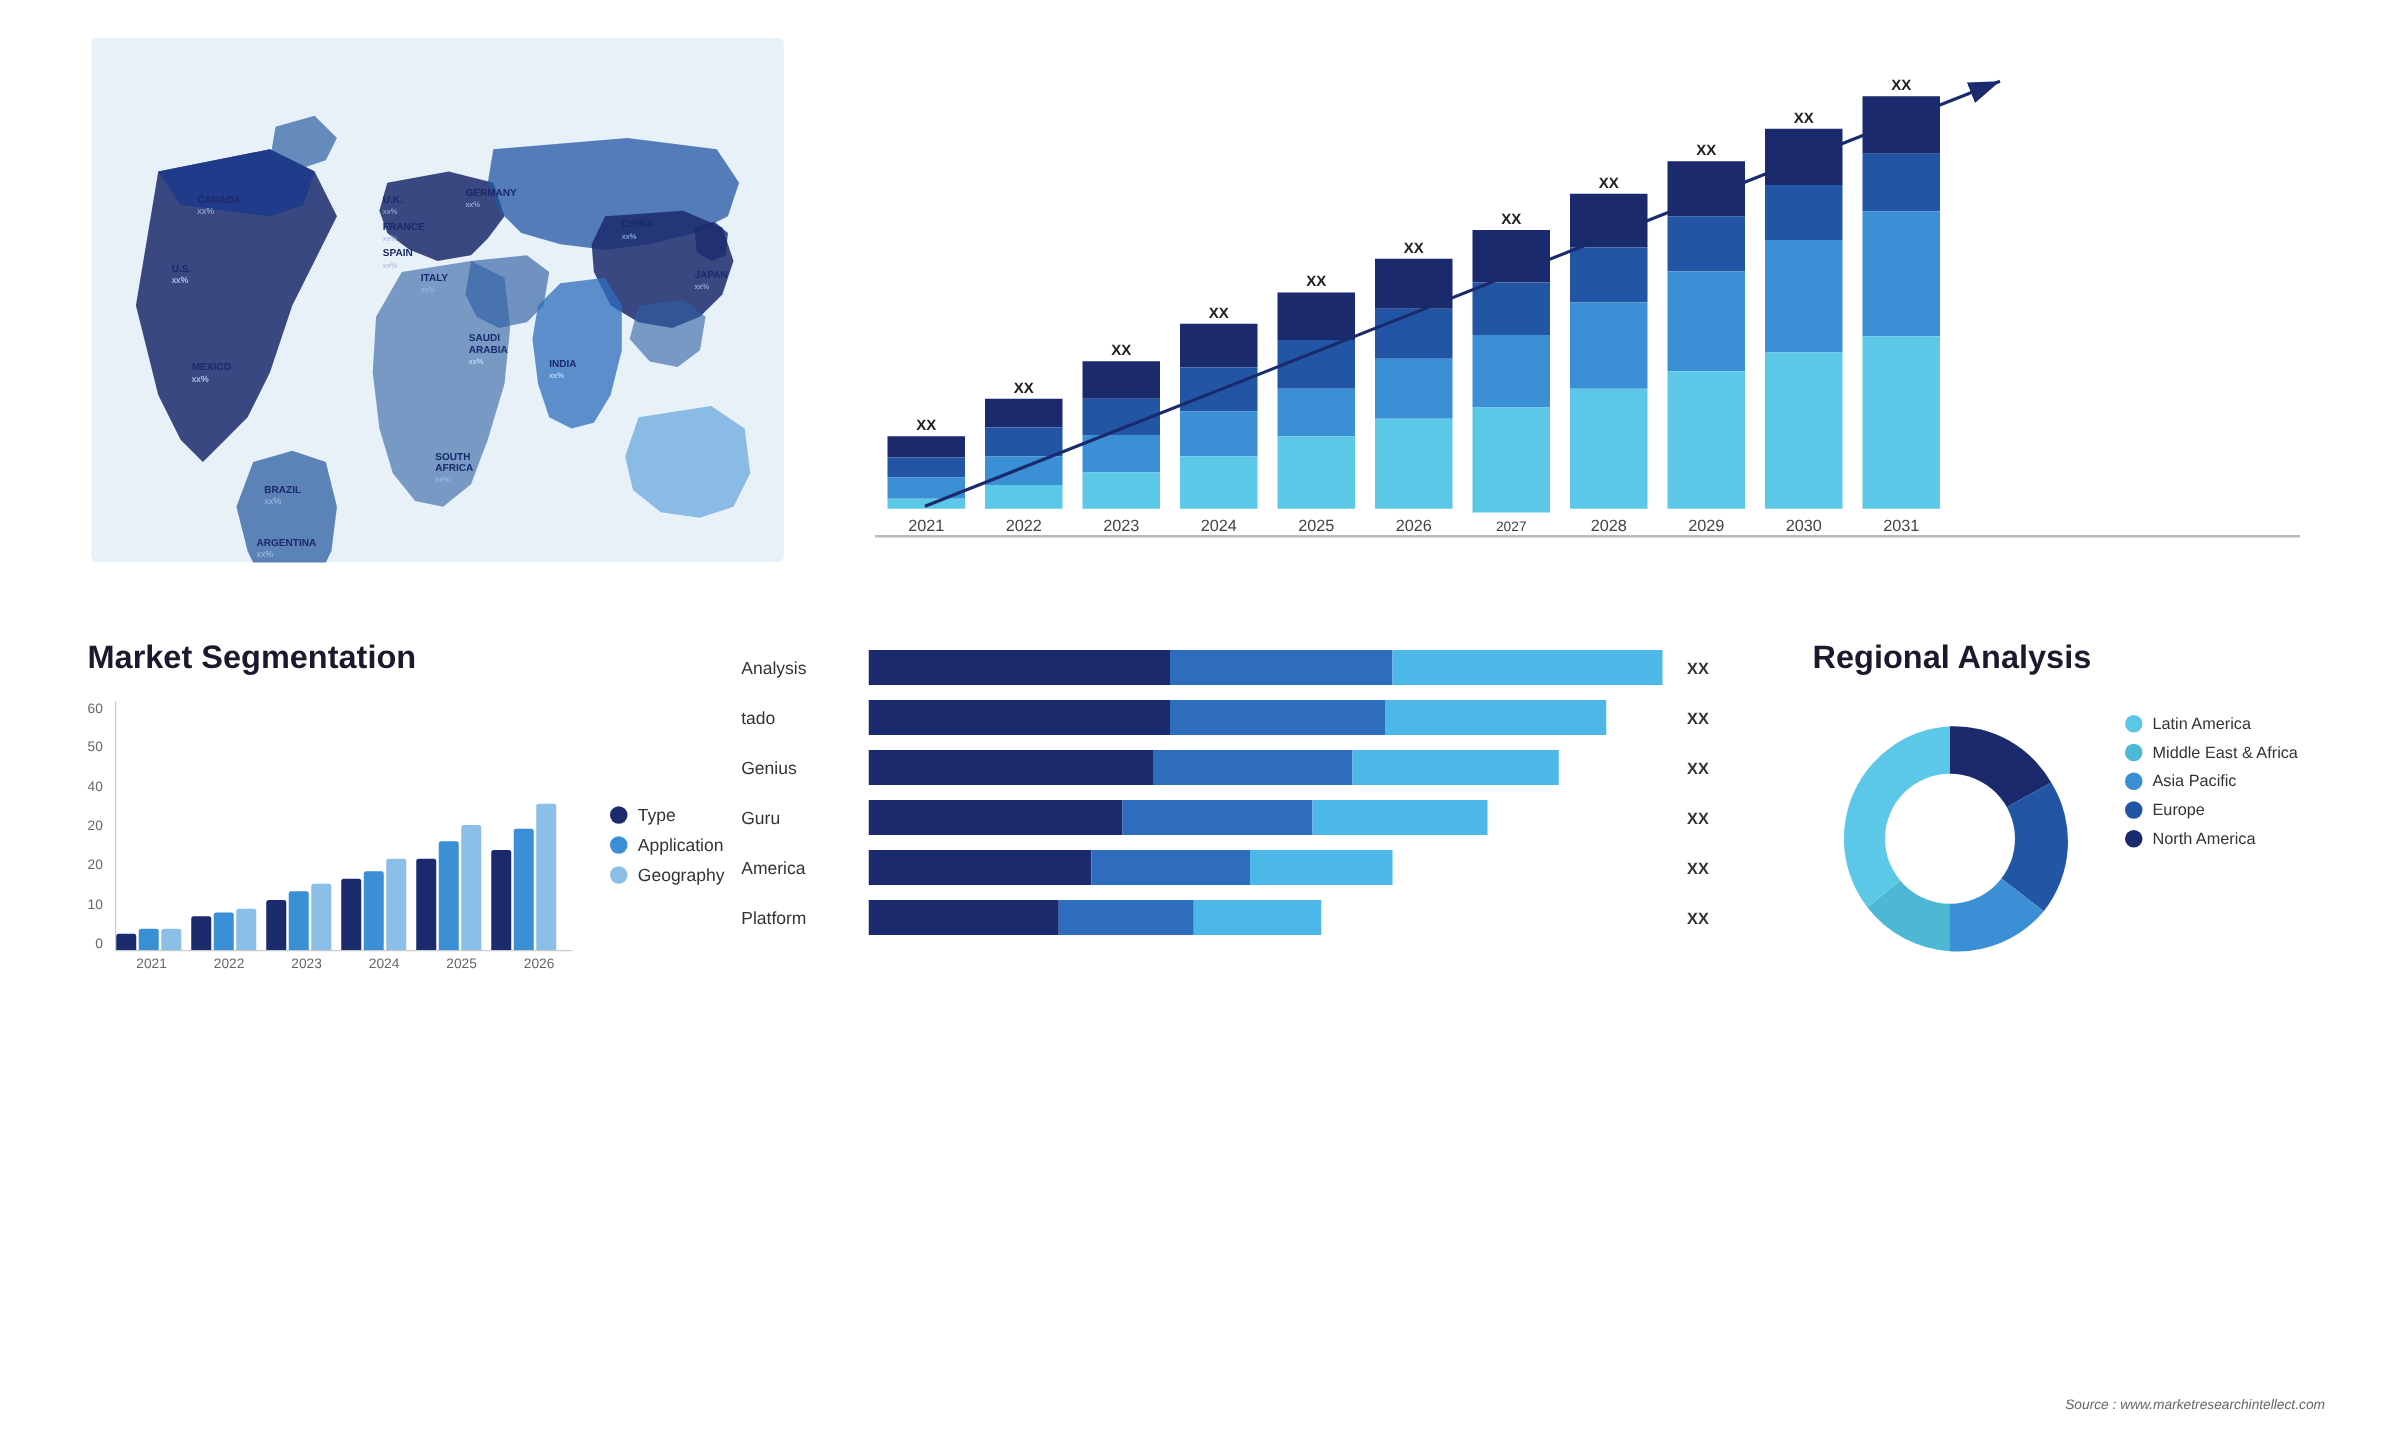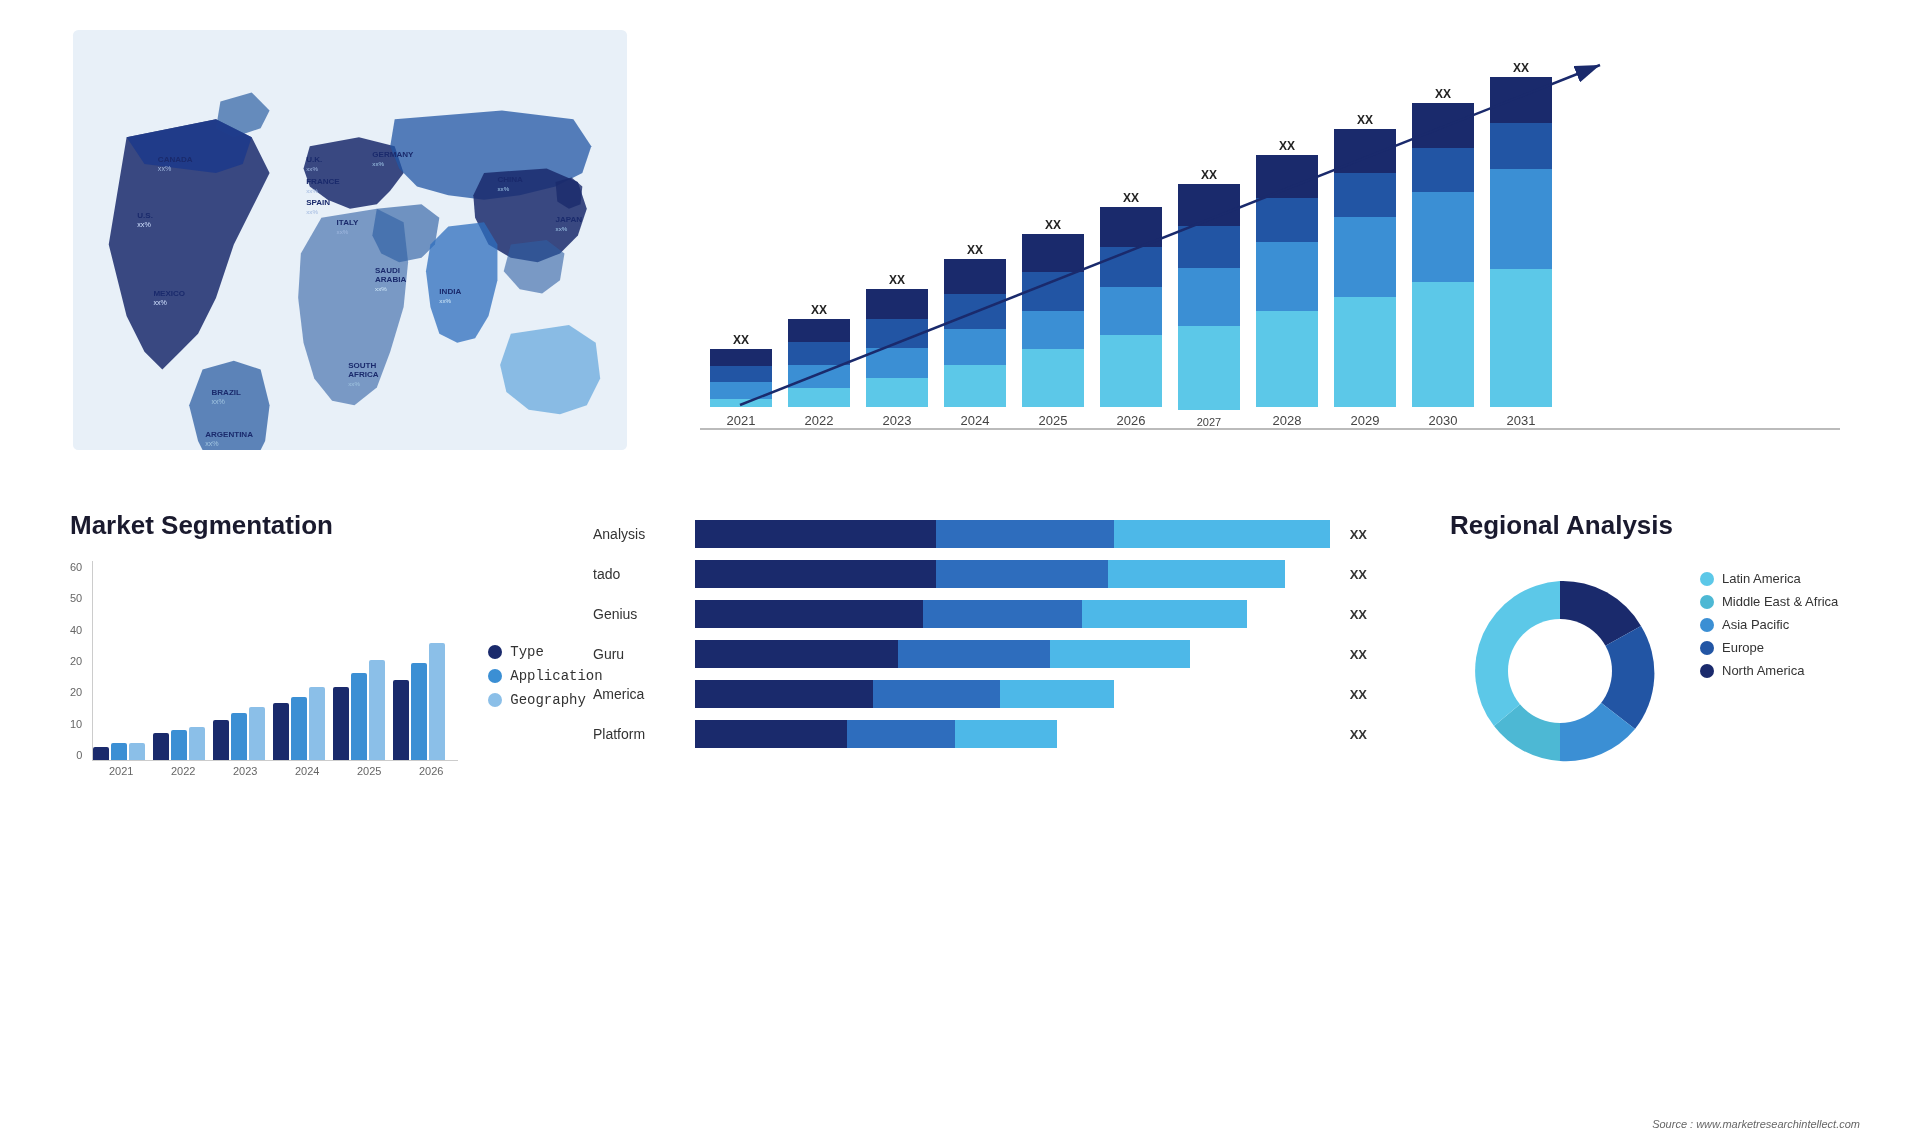--- a/index.html
+++ b/index.html
@@ -481,21 +481,21 @@
             <div style="display:flex;gap:8px;font-size:11px;color:#666;margin-top:4px;padding-left:2px;">
               <span style="width:54px;text-align:center;">2021</span>
               <span style="width:54px;text-align:center;">2022</span>
               <span style="width:54px;text-align:center;">2023</span>
               <span style="width:54px;text-align:center;">2024</span>
               <span style="width:54px;text-align:center;">2025</span>
               <span style="width:54px;text-align:center;">2026</span>
             </div>
           </div>
 
-          <div class="seg-legend" style="margin-left:20px;justify-content:center;font-family:Liberation Mono, monospace;">
+          <div class="seg-legend" style="margin-left:20px;justify-content:center;">
             <div class="legend-item">
               <div class="legend-dot" style="background:#1a2a6c;"></div>
               <span>Type</span>
             </div>
             <div class="legend-item">
               <div class="legend-dot" style="background:#3b8fd4;"></div>
               <span>Application</span>
             </div>
             <div class="legend-item">
               <div class="legend-dot" style="background:#8bbfe8;"></div>

